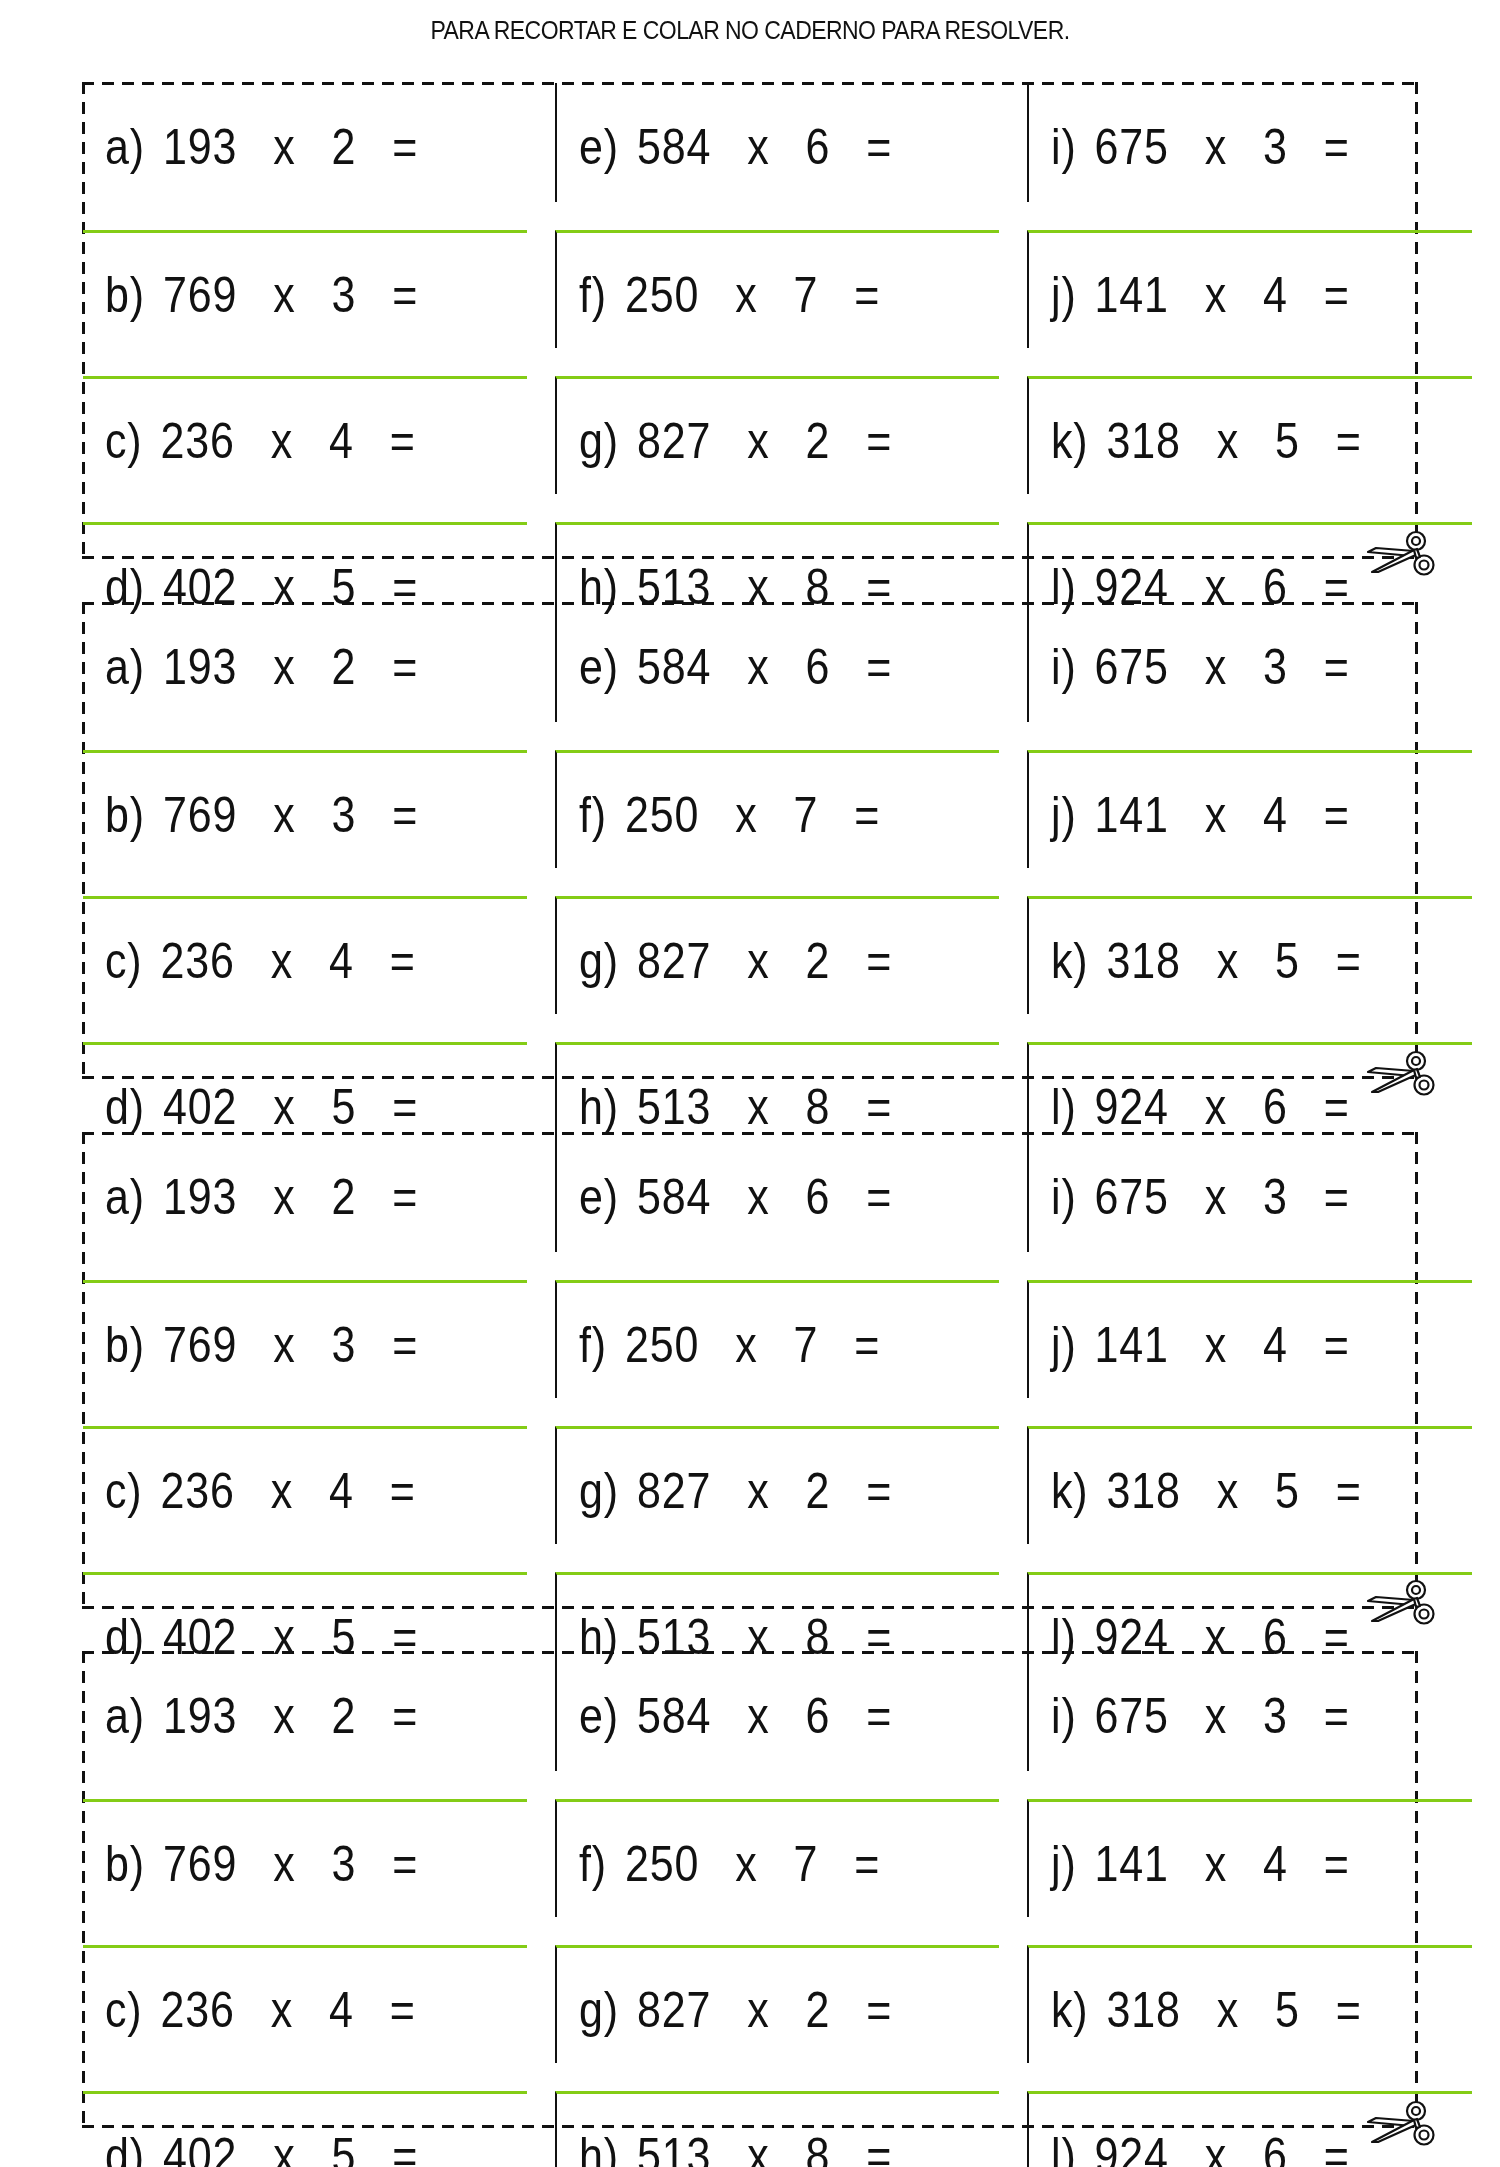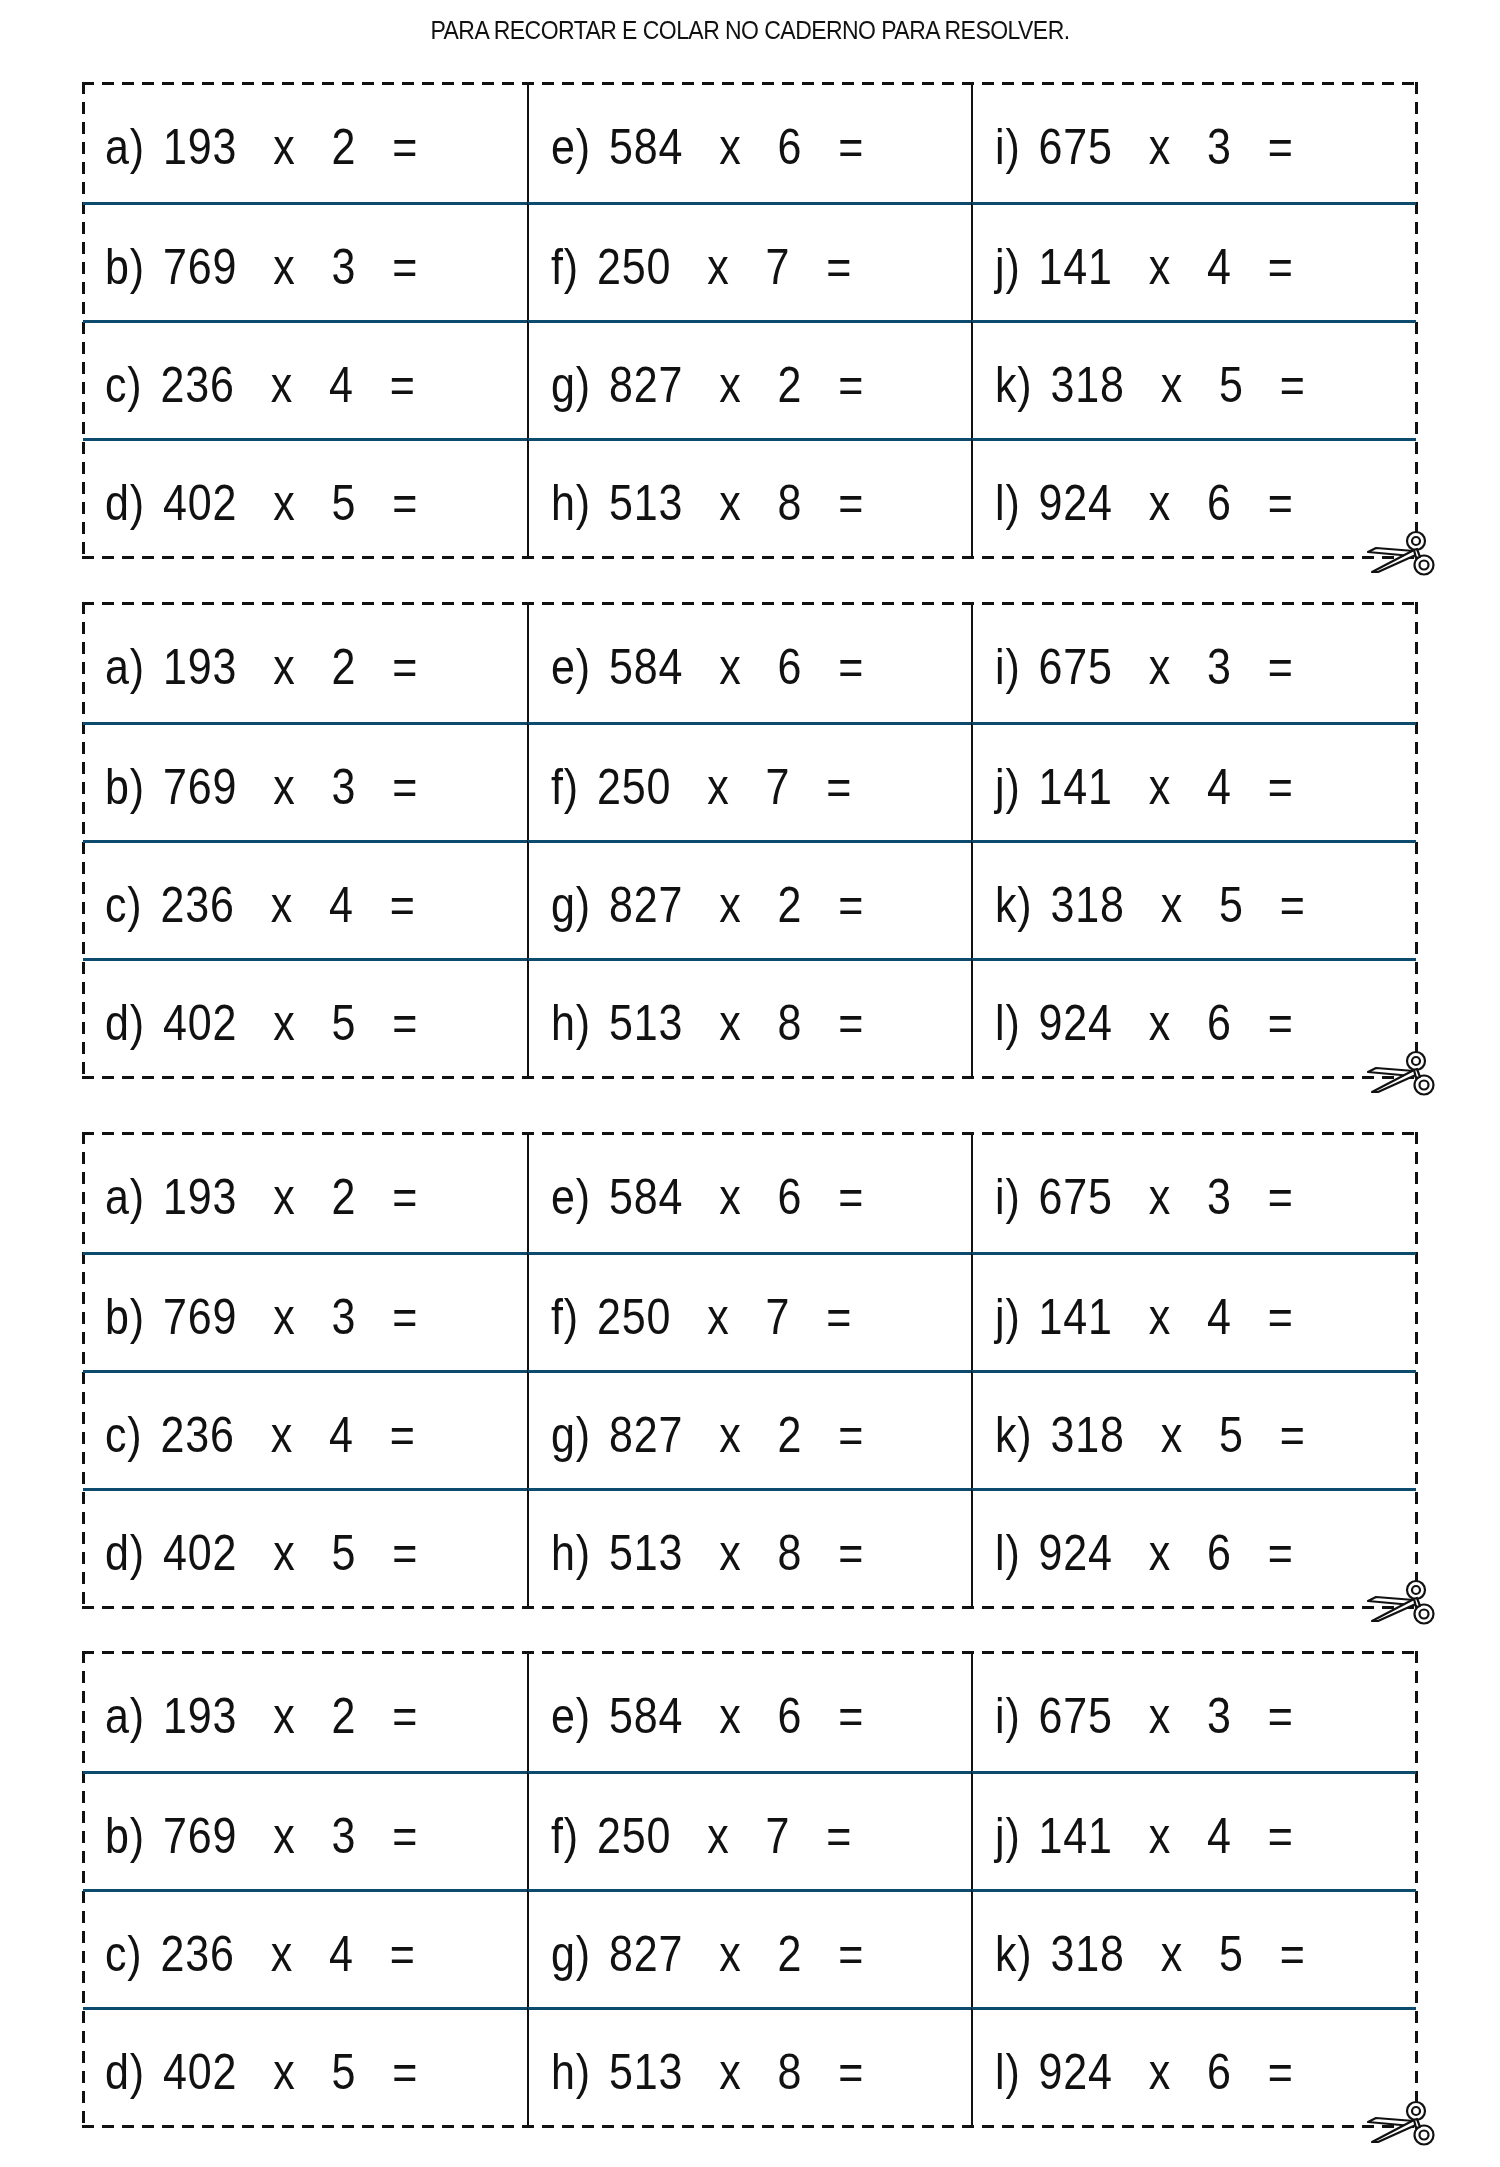--- a/index.html
+++ b/index.html
@@ -55,34 +55,35 @@
   .dash-left { left: -1px; }
   .dash-right { right: -2px; }
   .grid {
     position: absolute;
     left: 0; top: 0;
     width: 1333px;
     height: 474px;
     display: grid;
     grid-template-columns: 444px 444px 445px;
     grid-template-rows: 119px 118px 118px 119px;
+    gap: 28px;
   }
   .cell {
     position: relative;
     box-sizing: border-box;
     display: flex;
     align-items: center;
     padding-left: 22px;
     padding-top: 8px;
   }
   .cell.c1, .cell.c2 {
     border-left: 2.5px solid #111;
   }
   .cell.r1, .cell.r2, .cell.r3 {
-    border-top: 3px solid #0c4a6e;
+    border-top: 3px solid #84cc16;
   }
   .eq {
     font-family: "Liberation Sans", sans-serif;
     font-size: 50px;
     line-height: 1;
     color: #111;
     white-space: pre;
     transform: scaleX(0.86);
     transform-origin: left center;
     letter-spacing: 1px;

